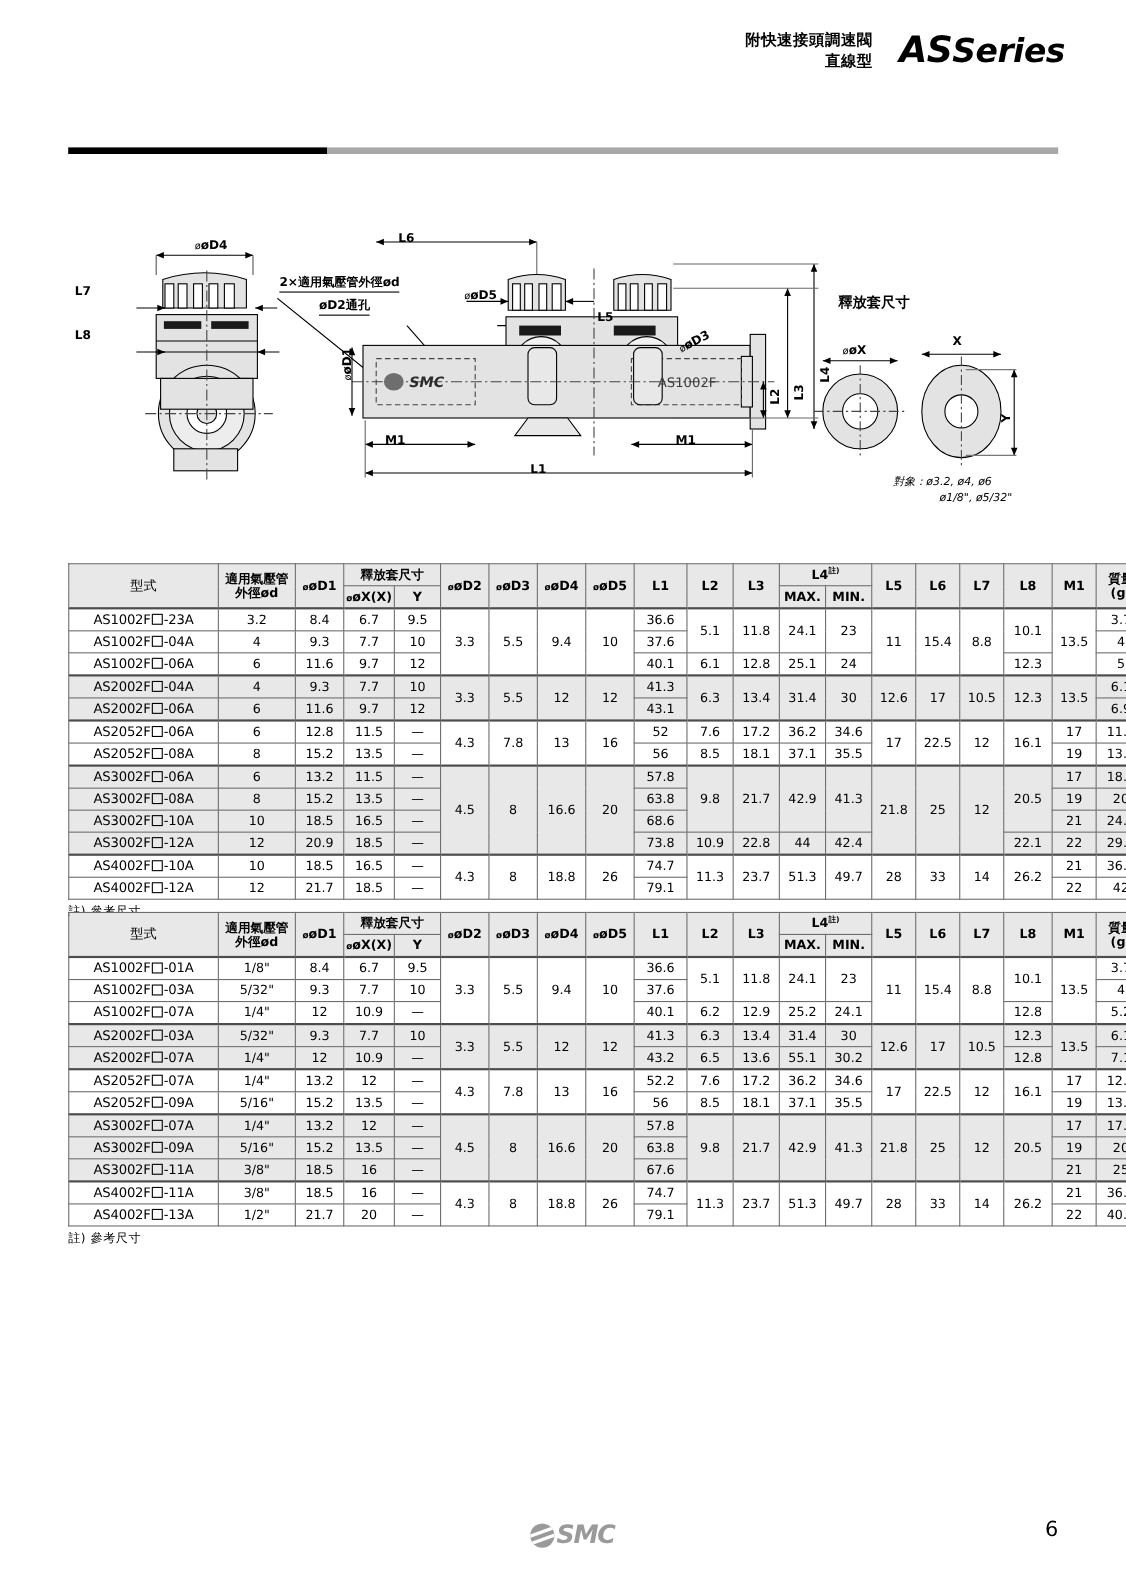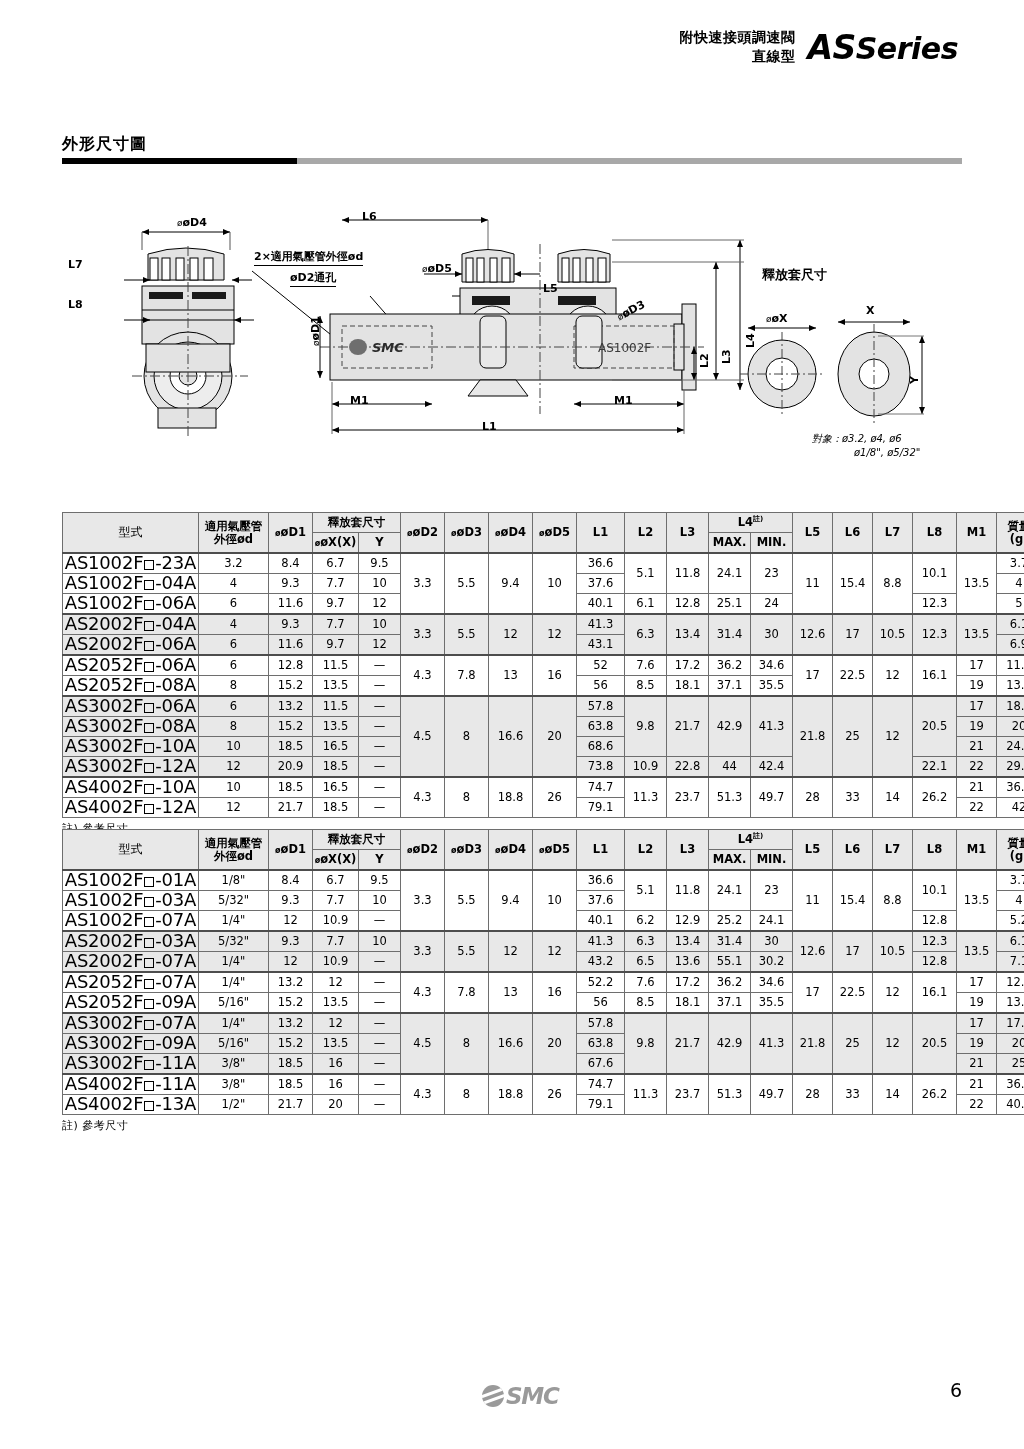--- a/index.html
+++ b/index.html
@@ -13,24 +13,23 @@
     position: relative;
     font-family: "DejaVu Sans", "Liberation Sans", sans-serif;
     color: #000;
     overflow: hidden;
   }
 
   
   .page-header {
     position: absolute;
     top: 28px;
-    right: 66px;
+    right: 56px;
     display: flex;
-    align-items: flex-end;
-    gap: 12px;
+    gap: 24px;
   }
   .header-cn {
     text-align: right;
     font-weight: bold;
     font-size: 14px;
     line-height: 1.35;
     letter-spacing: 0.5px;
   }
   .header-series {
     font-family: "DejaVu Sans", "Liberation Sans", sans-serif;
@@ -129,21 +128,21 @@
   table.dim thead th {
     background: #e8e8e8;
     font-weight: bold;
     font-size: 11.5px;
   }
   table.dim thead th.model-h { font-weight: normal; font-size: 12px; }
   .sub { font-size: 8px; }
   .sup { font-size: 7px; vertical-align: super; }
   td.model {
     font-weight: bold;
-    font-size: 18px;
+    font-size: 12px;
     text-align: left;
     padding-left: 8px;
     letter-spacing: -0.2px;
   }
   .sq {
     display: inline-block;
     width: 8px;
     height: 8px;
     border: 1px solid #000;
     vertical-align: -1px;
@@ -208,21 +207,20 @@
   <div class="header-cn">
     <div>附快速接頭調速閥</div>
     <div>直線型</div>
   </div>
   <div class="header-series">
     <span>AS</span><span class="sm">Series</span>
   </div>
 </div>
 
 <div class="section-title-wrap">
-  <div class="section-title">外形尺寸圖</div>
   <div class="section-rule"></div>
 </div>
 
 <div class="drawing">
 
   <svg width="200" height="260" style="position:absolute;left:40px;top:14px;">
     <g stroke="#000" fill="none" stroke-width="1">
 
       <line x1="40" y1="22" x2="128" y2="22"></line>
       <path d="M40,22 l7,-3 l0,6 z" fill="#000" stroke="none"></path>

